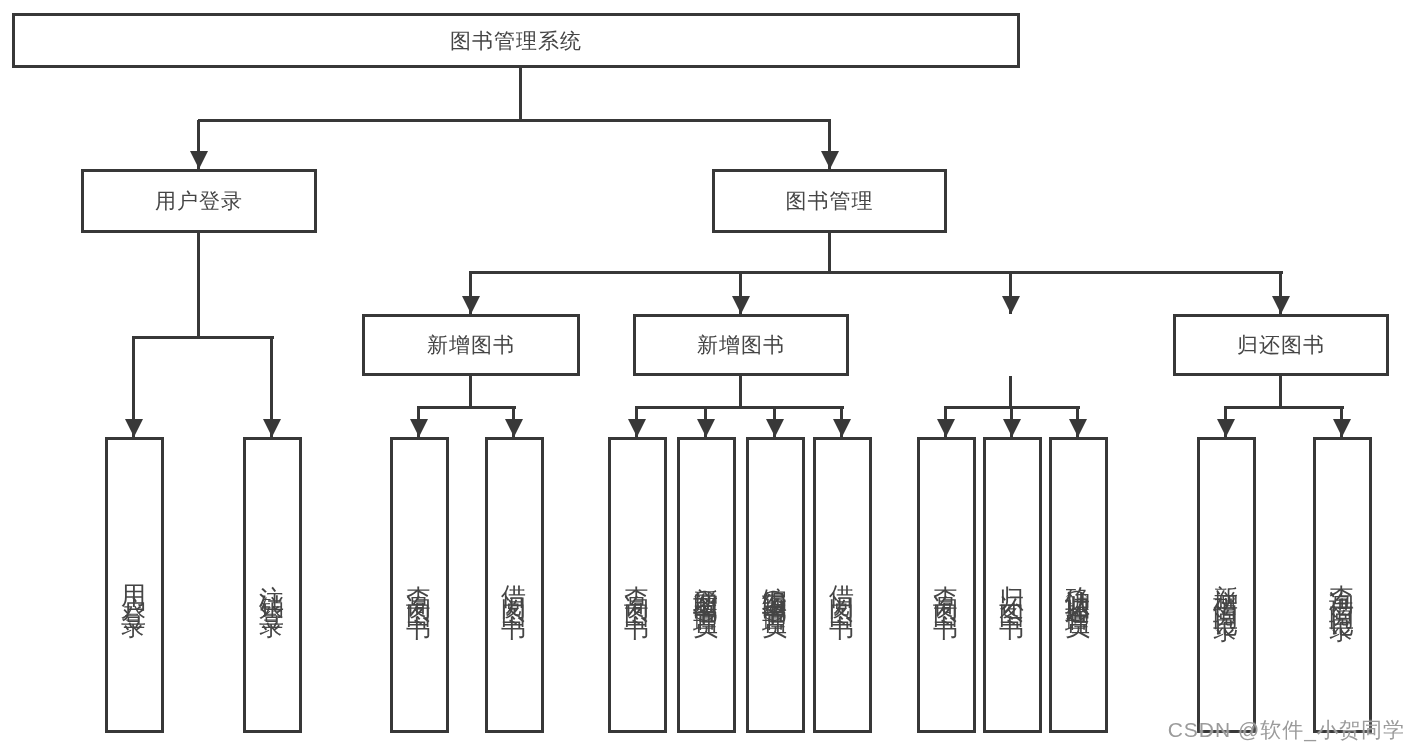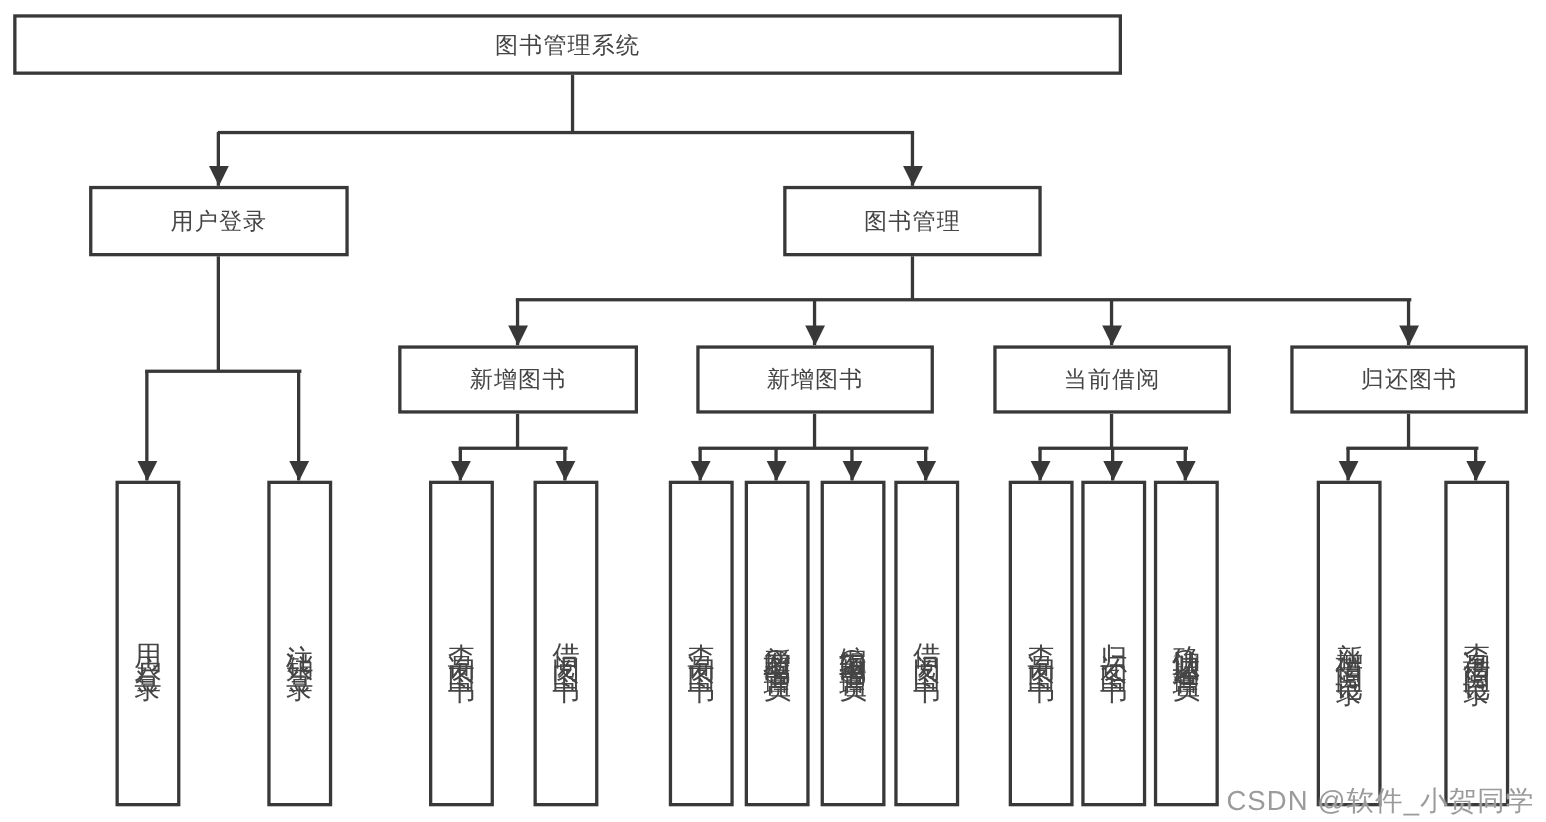--- a/index.html
+++ b/index.html
@@ -79,42 +79,41 @@
   .vl { position: absolute; width: 3px;  background: var(--line); z-index: 1; }
   .hl { position: absolute; height: 3px; background: var(--line); z-index: 1; }
   .ar {
     position: absolute; width: 0; height: 0; z-index: 1;
     border-left: 9px solid transparent;
     border-right: 9px solid transparent;
     border-top: 18px solid var(--line);
   }
   .watermark {
     position: absolute;
-    right: 10px;
+    right: 0;
     bottom: 3px;
-    font-size: 25px;
+    font-size: 21px;
     color: var(--wm);
     letter-spacing: 1px;
     z-index: 6;
     text-shadow: 0 0 2px rgba(255,255,255,0.8);
   }
 </style>
 </head>
 <body>
 
 <div class="canvas">
 
   <div class="box n-root">图书管理系统</div>
 
   <div class="box n-user">用户登录</div>
   <div class="box n-mgmt">图书管理</div>
 
   <div class="box n-newrec">新增图书</div>
   <div class="box n-borrow">新增图书</div>
-  <div class="box n-current">当前借阅</div>
   <div class="box n-record">归还图书</div>
 
   <div class="leaf lf-1">用户登录</div>
   <div class="leaf lf-2">注销登录</div>
   <div class="leaf lf-3">查询图书</div>
   <div class="leaf lf-4">借阅图书</div>
   <div class="leaf lf-5">查询图书</div>
   <div class="leaf lf-6 long">新增图书（管理员）</div>
   <div class="leaf lf-7 long">编辑图书（管理员）</div>
   <div class="leaf lf-8">借阅图书</div>

